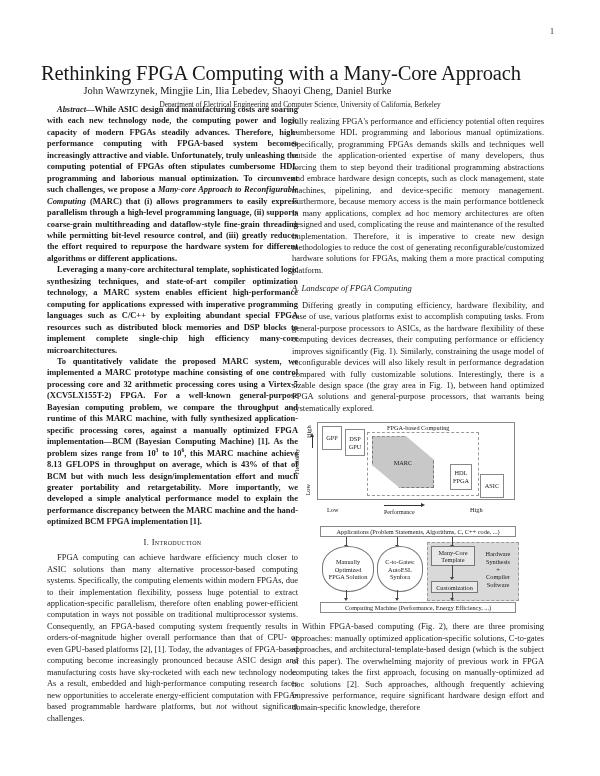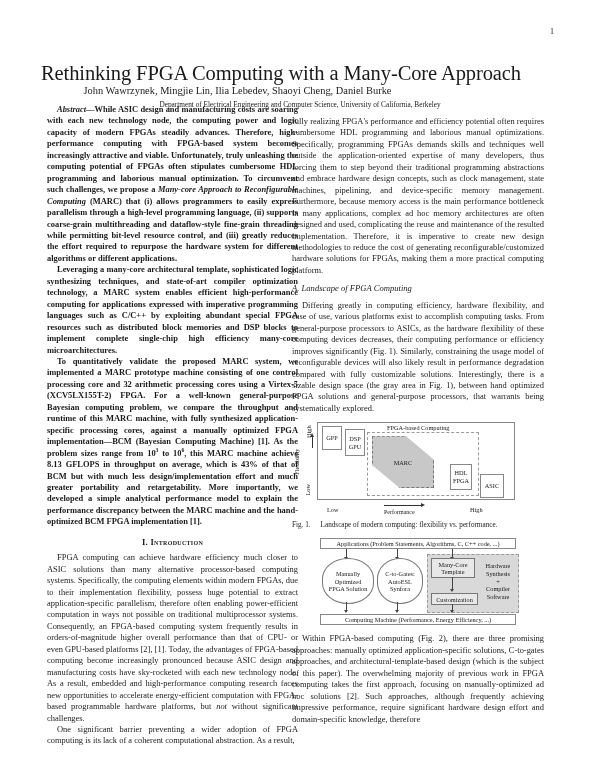--- a/index.html
+++ b/index.html
@@ -8,21 +8,21 @@
   .pagenum { position:absolute; right:46px; top:27px; font-size:8px; }
   .title { position:absolute; left:0; width:562px; top:62px; text-align:center; font-size:20.5px; letter-spacing:-0.1px;font-family:Liberation Serif, serif; }
   .authors { position:absolute; left:0; width:475px; top:85px; text-align:center; font-size:10.4px; }
   .dept { position:absolute; left:0; width:600px; top:100px; text-align:center; font-size:7.3px; }
   .col { position:absolute; top:104px; width:251px; font-size:8.45px; line-height:11.45px; text-align:justify; hyphens:manual; }
   .col.left { left:47px; }
   .col.right { left:292px; width:252px; }
   .col p { margin:0; text-indent:10px; }
   .abstract { font-weight:bold; }
   .abstract i { font-weight:bold; }
-  .section-head { text-align:center; font-size:8.6px; margin:9px 0 4px 0; letter-spacing:0.3px;font-weight:bold; }
+  .section-head { text-align:center; font-size:8.6px; margin:9px 0 4px 0; letter-spacing:0.3px; }
   .section-head .sc { font-variant:small-caps; }
   .sub-head { font-style:italic; margin:8px 0 5px 0; font-size:8.6px; }
   .fig { position:relative; margin:6px 0 0 0; }
   .caption { font-size:7.2px; line-height:9px; margin:3px 0 0 0; }
   .caption .lbl { margin-right:10px; }
   sup { font-size:5.5px; line-height:0; vertical-align:4px; }
 
   
   .f1 { position:relative; width:252px; height:98px; }
   .f1 .frame { position:absolute; left:25px; top:2px; width:196px; height:76px; border:1px solid #888; }
@@ -62,21 +62,20 @@
 
 <div class="col left">
   <div class="abstract">
     <p><i>Abstract</i><span>—While ASIC design and manufacturing costs are soaring with each new technology node, the computing power and logic capacity of modern FPGAs steadily advances. Therefore, high-performance computing with FPGA-based system becomes increasingly attractive and viable. Unfortunately, truly unleashing the computing potential of FPGAs often stipulates cumbersome HDL programming and laborious manual optimization. To cir­cumvent such challenges, we propose a </span><i>Many-core Approach to Reconfigurable Computing</i><span> (MARC) that (i) allows programmers to easily express parallelism through a high-level programming language, (ii) supports coarse-grain multithreading and dataflow-style fine-grain threading while permitting bit-level resource control, and (iii) greatly reduces the effort required to re­purpose the hardware system for different algorithms or different applications.</span></p>
     <p>Leveraging a many-core architectural template, sophisticated logic synthesizing techniques, and state-of-art compiler opti­mization technology, a MARC system enables efficient high-performance computing for applications expressed with im­perative programming languages such as C/C++ by exploiting abundant special FPGA resources such as distributed block memories and DSP blocks to implement complete single-chip high efficiency many-core microarchitectures.</p>
     <p><span>To quantitatively validate the proposed MARC system, we implemented a MARC prototype machine consisting of one control processing core and 32 arithmetic processing cores using a Virtex-5 (XCV5LX155T-2) FPGA. For a well-known general-purpose Bayesian computing problem, we compare the throughput and runtime of this MARC machine, with fully syn­thesized application-specific processing cores, against a manually optimized FPGA implementation—BCM (Bayesian Computing Machine) [1]. As the problem sizes range from 10</span><sup>3</sup><span> to 10</span><sup>6</sup><span>, this MARC machine achieve 8.13 GFLOPS in throughput on average, which is 43% of that of BCM but with much less design/implementation effort and much greater portability and retargetability. More importantly, we developed a simple analyt­ical performance model to explain the performance discrepancy between the MARC machine and the hand-optimized BCM FPGA implementation [1].</span></p>
   </div>
 
   <div class="section-head"><span>I.</span> <span class="sc">Introduction</span></div>
   <p><span>FPGA computing can achieve hardware efficiency much closer to ASIC solutions than many alternative processor-based computing systems. Specifically, the computing elements within modern FPGAs, due to their implementation flexibility, possess huge potential to extract application-specific paral­lelism, therefore often enabling power-efficient computation in ways not possible on traditional multiprocessor systems. Consequently, an FPGA-based computing system frequently results in orders-of-magnitude higher overall performance than that of CPU- or even GPU-based platforms [2], [1]. Today, the advantages of FPGA-based computing become increasingly pronounced because ASIC design and manufacturing costs have sky-rocketed with each new technology node. As a result, embedded and high-performance computing research faces new opportunities to accelerate energy-efficient computation with FPGA-based programmable hardware platforms, but </span><i>not</i><span> without significant challenges.</span></p>
-  <p>One significant barrier preventing a wider adoption of FPGA computing is its lack of a coherent computational abstraction. As a result,</p>
 </div>
 
 <div class="col right" id="rightcol" style="top:116px;">
     <p style="text-indent: 0px;">fully realizing FPGA's performance and efficiency potential often requires cumbersome HDL pro­gramming and laborious manual optimizations. Specifically, programming FPGAs demands skills and techniques well outside the application-oriented expertise of many developers, thus forcing them to step beyond their traditional program­ming abstractions and embrace hardware design concepts, such as clock management, state machines, pipelining, and device-specific memory management. Furthermore, because memory access is the main performance bottleneck in many applications, complex ad hoc memory architectures are often designed and used, complicating the reuse and maintenance of the resulted implementation. Therefore, it is imperative to create new design methodologies to reduce the cost of generating reconfigurable/customized hardware solutions for FPGAs, making them a more practical computing platform.</p>
   <div class="sub-head" style="margin-top: 7px;">A. Landscape of FPGA Computing</div>
   <p>Differing greatly in computing efficiency, hardware flexi­bility, and ease of use, various platforms exist to accomplish computing tasks. From general-purpose processors to ASICs, as the hardware flexibility of these computing devices de­creases, their computing performance or efficiency improves significantly (Fig. 1). Similarly, constraining the usage model of reconfigurable devices will also likely result in performance degradation compared with fully customizable solutions. In­terestingly, there is a sizable design space (the gray area in Fig. 1), between hand optimized FPGA solutions and general-purpose processors, that warrants being systematically explored.</p>
 
   <div class="fig">
     <div class="f1">
       <div class="frame"></div>
@@ -101,21 +100,20 @@
           <span>FPGA</span>
         </div>
       <div class="box" style="left:188px;top:54px;width:22px;height:22px;">
           <span>ASIC</span>
         </div>
       <div class="xlow">Low</div>
       <div class="xarrow"></div>
       <div class="xperf">Performance</div>
       <div class="xhigh">High</div>
     </div>
-    <div class="caption"><span class="lbl">Fig. 1.</span><span>Landscape of modern computing: flexibility vs. performance.</span></div>
   </div>
 
   <div class="fig" style="margin-top:8px;">
     <div class="f2">
       <div class="bar" style="top:0;">Applications (Problem Statements, Algorithms, C, C++ code, ...)</div>
       <div class="gray"></div>
       <div class="vline" style="left:54px;top:11px;height:8px;"></div>
       <div class="vline" style="left:105px;top:11px;height:8px;"></div>
       <div class="vline" style="left:160px;top:11px;height:8px;"></div>
       <div class="cloud" style="left:30px;top:20px;width:50px;height:44px;flex-direction:column;">

